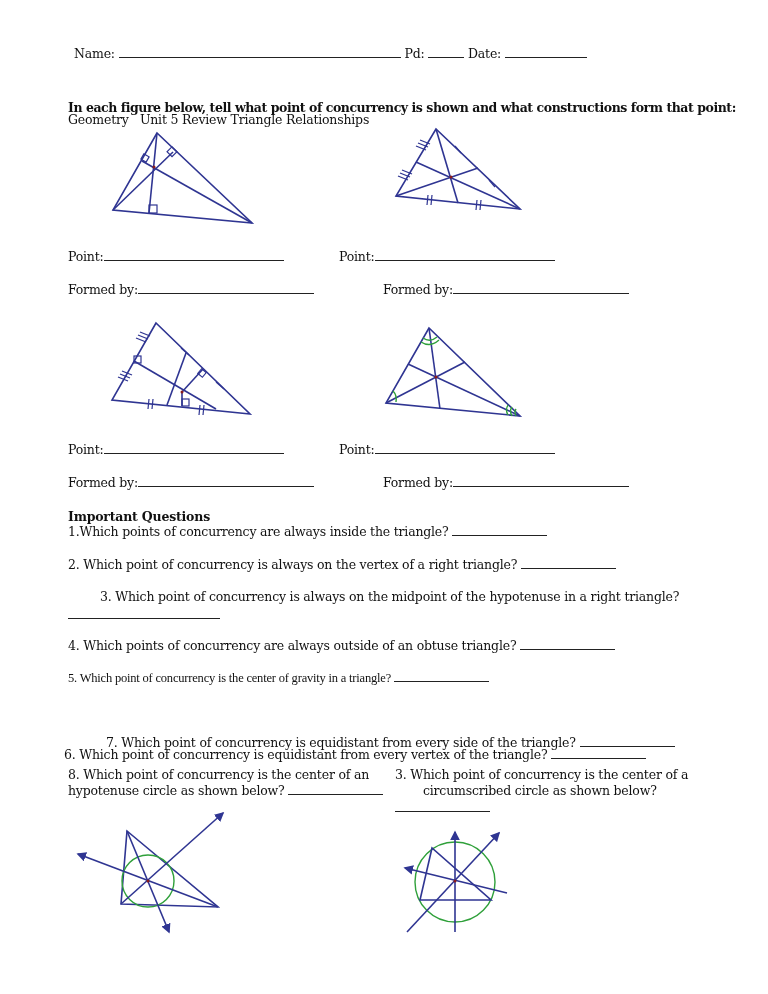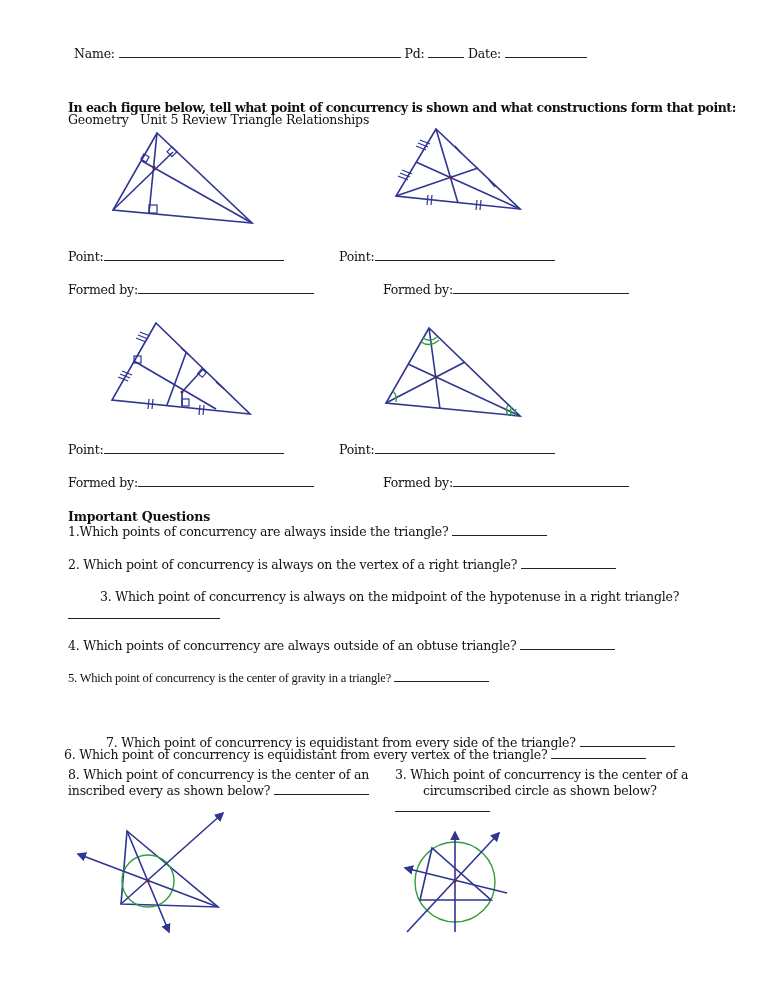--- a/index.html
+++ b/index.html
@@ -157,21 +157,21 @@
   <span>6. Which point of concurrency is equidistant from every vertex of the triangle?</span>
   <span class="blank" style="width:95px"></span>
 </div>
 <div class="t" style="left:68px;top:735px;margin-left:38px;">
   <span>7. Which point of concurrency is equidistant from every side of the triangle?</span>
   <span class="blank" style="width:95px"></span>
 </div>
 
 <div class="t" style="left:68px;top:767px;">8. Which point of concurrency is the center of an</div>
 <div class="t" style="left:68px;top:783px;">
-  <span>inscribed every as shown below?</span>
+  <span>hypotenuse circle as shown below?</span>
   <span class="blank" style="width:95px"></span>
 </div>
 <div class="t" style="left:395px;top:767px;">3. Which point of concurrency is the center of a</div>
 <div class="t" style="left:395px;top:783px;margin-left:28px;">circumscribed circle as shown below?</div>
 <div class="t" style="left:395px;top:800px;">
   <span class="blank" style="width:95px"></span>
 </div>
 
 <svg style="left:60px;top:805px" width="200" height="135" viewBox="0 0 200 135">
   <defs>

